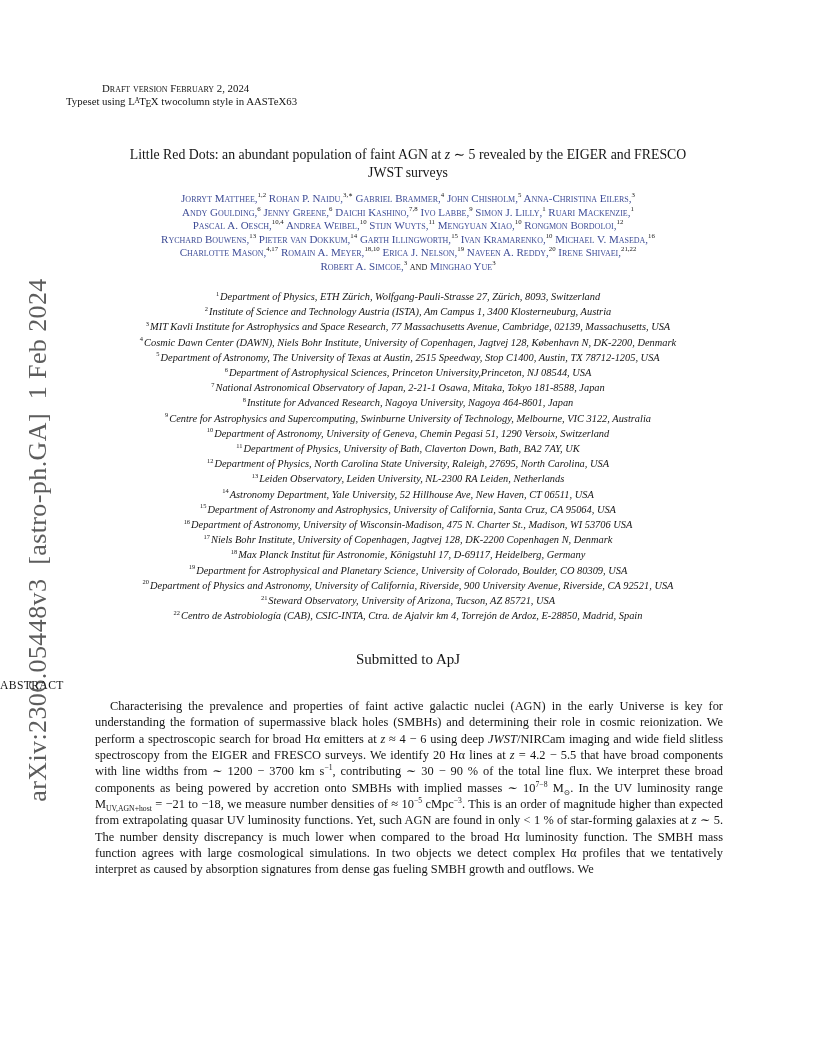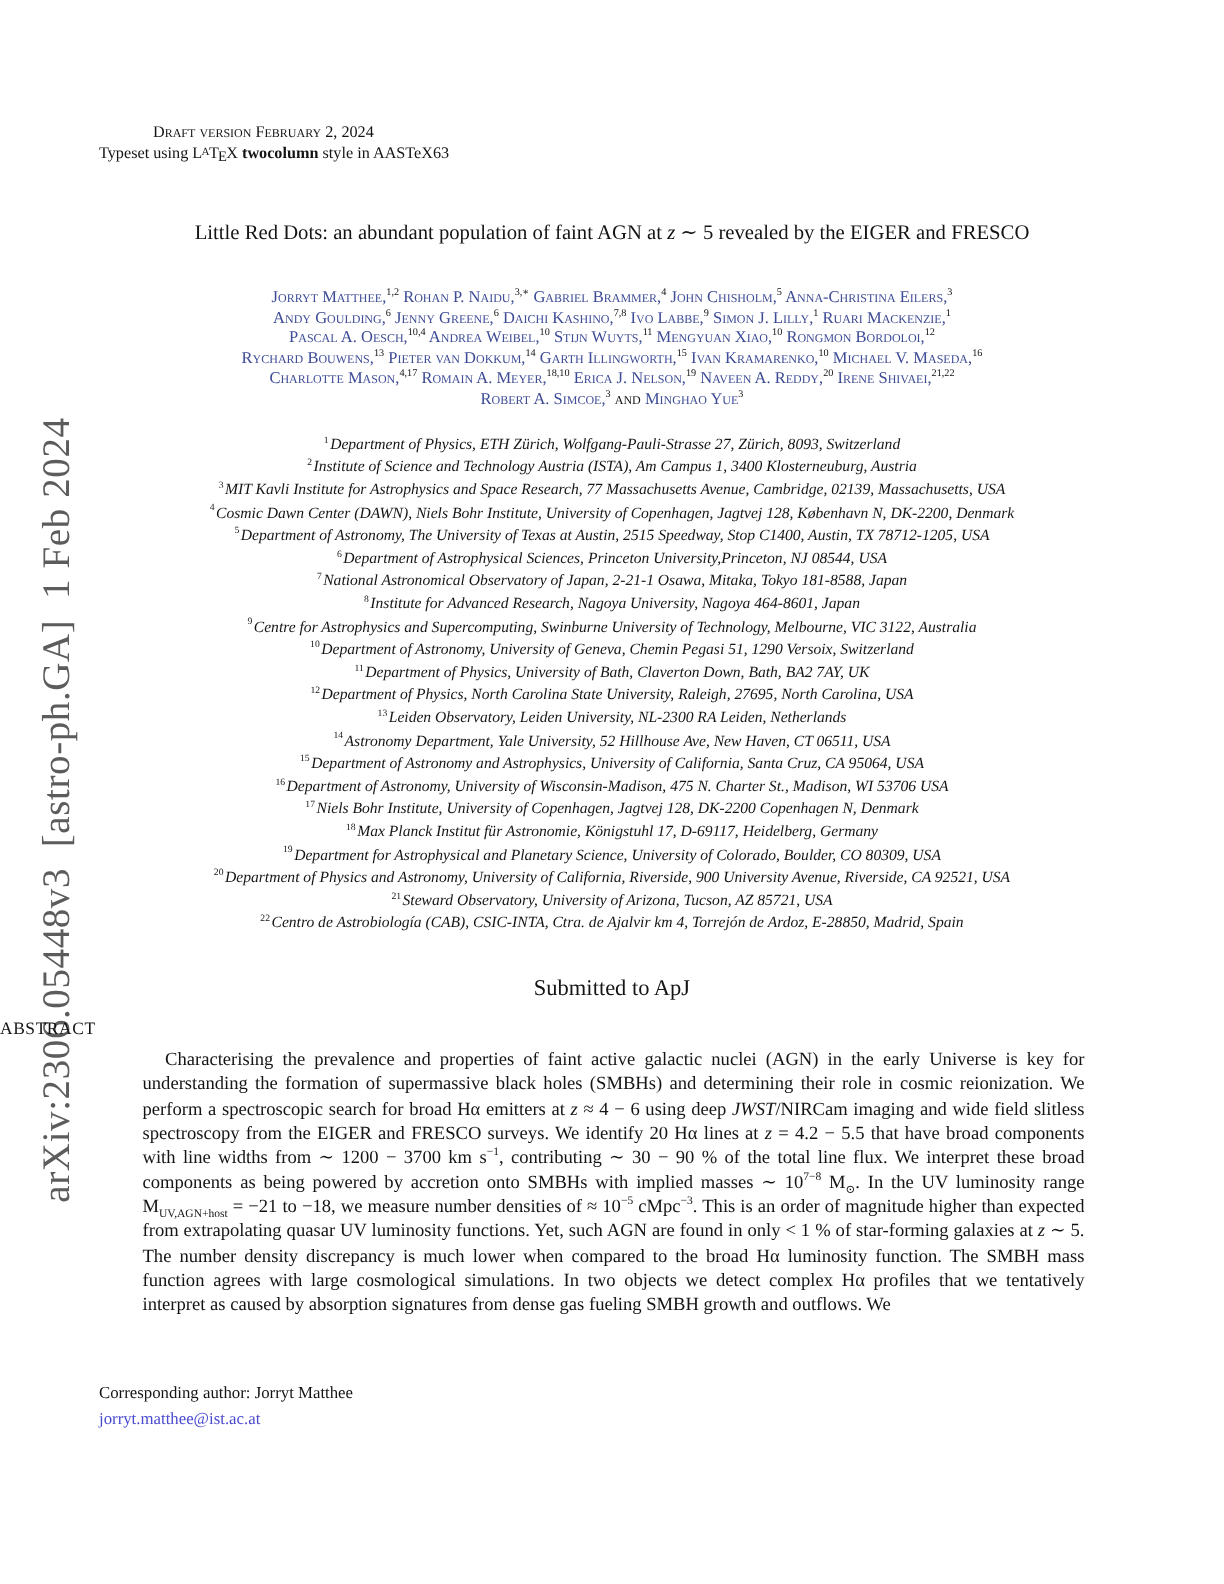--- a/index.html
+++ b/index.html
@@ -4,21 +4,21 @@
 <style>
   html,body { margin:0; padding:0; background:#e8e8e8; }
   .page {
     position:relative; width:816px; height:1056px; margin:0 auto;
     background:#ffffff; overflow:hidden;
     font-family:"Liberation Serif","DejaVu Serif",serif; color:#141414;
   }
   sup { font-size:0.62em; vertical-align:super; line-height:0; font-variant:normal; }
   sub { font-size:0.62em; vertical-align:sub; line-height:0; font-variant:normal; }
   .it { font-style:italic; }
-  .bf { font-weight:bold; }
+  .bf { font-weight:normal; }
   .lA { font-size:0.68em; vertical-align:0.28em; margin:0 -0.06em; }
   .lE { font-size:0.9em; vertical-align:-0.22em; margin:0 -0.05em; }
 
   .watermark {
     position:absolute; left:38px; top:540px;
     transform:translate(-50%,-50%) rotate(-90deg);
     font-size:26px; letter-spacing:0.4px; white-space:pre;
     color:var(--wm-color,#5c5c5c);
   }
 
@@ -61,20 +61,21 @@
 
   <div class="watermark">arXiv:2306.05448v3  [astro-ph.GA]  1 Feb 2024</div>
 
   <div class="header">
     <div class="l1">Draft version February 2, 2024</div>
     <div class="l2"><span>Typeset using L</span><span class="lA">A</span><span>T</span><span class="lE">E</span><span>X </span><span class="bf">twocolumn</span><span> style in AASTeX63</span></div>
   </div>
 
   <div class="title">
     <div><span>Little Red Dots: an abundant population of faint AGN at </span><span class="it">z</span><span> ∼ 5 revealed by the EIGER and FRESCO</span></div>
+    <div>JWST surveys</div>
   </div>
 
   <div class="authors">
       <div><span class="author">Jorryt Matthee,</span><sup>1,2</sup><span> </span><span class="author">Rohan P. Naidu,</span><sup>3,∗</sup><span> </span><span class="author">Gabriel Brammer,</span><sup>4</sup><span> </span><span class="author">John Chisholm,</span><sup>5</sup><span> </span><span class="author">Anna-Christina Eilers,</span><sup>3</sup></div>
       <div><span class="author">Andy Goulding,</span><sup>6</sup><span> </span><span class="author">Jenny Greene,</span><sup>6</sup><span> </span><span class="author">Daichi Kashino,</span><sup>7,8</sup><span> </span><span class="author">Ivo Labbe,</span><sup>9</sup><span> </span><span class="author">Simon J. Lilly,</span><sup>1</sup><span> </span><span class="author">Ruari Mackenzie,</span><sup>1</sup></div>
       <div><span class="author">Pascal A. Oesch,</span><sup>10,4</sup><span> </span><span class="author">Andrea Weibel,</span><sup>10</sup><span> </span><span class="author">Stijn Wuyts,</span><sup>11</sup><span> </span><span class="author">Mengyuan Xiao,</span><sup>10</sup><span> </span><span class="author">Rongmon Bordoloi,</span><sup>12</sup></div>
       <div><span class="author">Rychard Bouwens,</span><sup>13</sup><span> </span><span class="author">Pieter van Dokkum,</span><sup>14</sup><span> </span><span class="author">Garth Illingworth,</span><sup>15</sup><span> </span><span class="author">Ivan Kramarenko,</span><sup>10</sup><span> </span><span class="author">Michael V. Maseda,</span><sup>16</sup></div>
       <div><span class="author">Charlotte Mason,</span><sup>4,17</sup><span> </span><span class="author">Romain A. Meyer,</span><sup>18,10</sup><span> </span><span class="author">Erica J. Nelson,</span><sup>19</sup><span> </span><span class="author">Naveen A. Reddy,</span><sup>20</sup><span> </span><span class="author">Irene Shivaei,</span><sup>21,22</sup></div>
       <div><span class="author">Robert A. Simcoe,</span><sup>3</sup><span> and </span><span class="author">Minghao Yue</span><sup>3</sup></div>
     </div>
@@ -103,18 +104,14 @@
       <div><sup>21</sup><span>Steward Observatory, University of Arizona, Tucson, AZ 85721, USA</span></div>
       <div><sup>22</sup><span>Centro de Astrobiología (CAB), CSIC-INTA, Ctra. de Ajalvir km 4, Torrejón de Ardoz, E-28850, Madrid, Spain</span></div>
     </div>
 
   <div class="submitted">Submitted to ApJ</div>
 
   <div class="abs-head">ABSTRACT</div>
 
   <div class="abstract"><span>Characterising the prevalence and properties of faint active galactic nuclei (AGN) in the early Universe is key for understanding the formation of supermassive black holes (SMBHs) and determining their role in cosmic reionization. We perform a spectroscopic search for broad Hα emitters at </span><span class="it">z</span><span> ≈ 4 − 6 using deep </span><span class="it">JWST</span><span>/NIRCam imaging and wide field slitless spectroscopy from the EIGER and FRESCO surveys. We identify 20 Hα lines at </span><span class="it">z</span><span> = 4.2 − 5.5 that have broad components with line widths from ∼ 1200 − 3700 km s</span><sup>−1</sup><span>, contributing ∼ 30 − 90 % of the total line flux. We interpret these broad components as being powered by accretion onto SMBHs with implied masses ∼ 10</span><sup>7−8</sup><span> M</span><sub>⊙</sub><span>. In the UV luminosity range M</span><sub>UV,AGN+host</sub><span> = −21 to −18, we measure number densities of ≈ 10</span><sup>−5</sup><span> cMpc</span><sup>−3</sup><span>. This is an order of magnitude higher than expected from extrapolating quasar UV luminosity functions. Yet, such AGN are found in only &lt; 1 % of star-forming galaxies at </span><span class="it">z</span><span> ∼ 5. The number density discrepancy is much lower when compared to the broad Hα luminosity function. The SMBH mass function agrees with large cosmological simulations. In two objects we detect complex Hα profiles that we tentatively interpret as caused by absorption signatures from dense gas fueling SMBH growth and outflows. We</span></div>
 
-  <div class="footer">
-    <div>Corresponding author: Jorryt Matthee</div>
-    <a class="email" href="#">jorryt.matthee@ist.ac.at</a>
-  </div>
 
 </div>
 
 </body></html>

